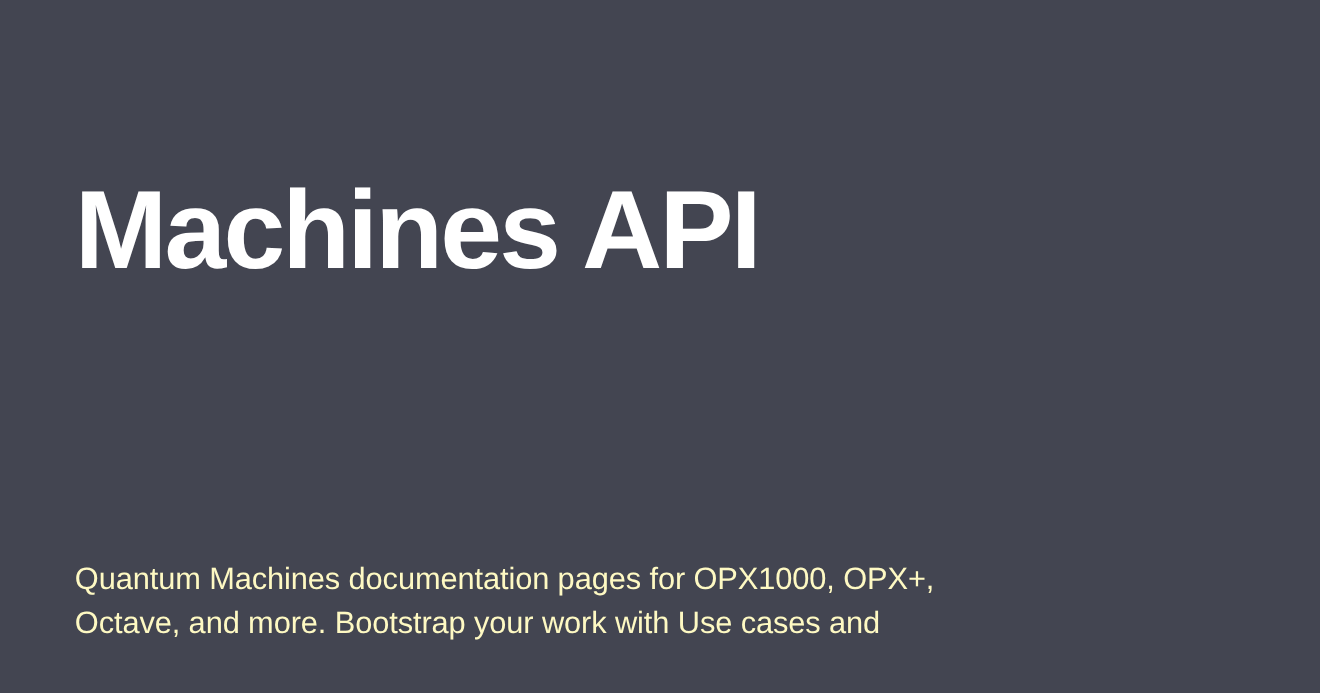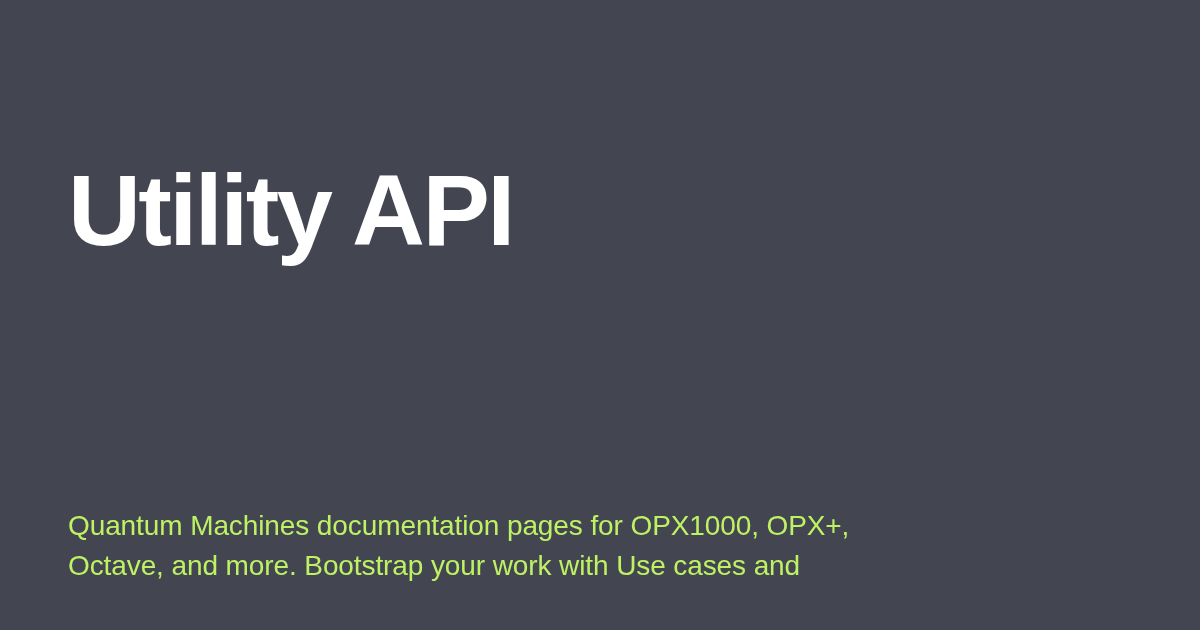--- a/index.html
+++ b/index.html
@@ -74,26 +74,26 @@
     position: absolute;
     left: 68px;
     top: 506px;
     width: 810px;
     max-height: 84px;
     overflow: hidden;
     font-size: 28px;
     font-weight: 400;
     line-height: 40px;
     letter-spacing: -0.1px;
-    color: #bef264;
+    color: #fef9c3;
   }
 </style>
 </head>
 <body>
 
 <div class="og-card">
 
 
-  <h1 class="title">Utility API</h1>
+  <h1 class="title">Machines API</h1>
 
   <p class="description">Quantum Machines documentation pages for OPX1000, OPX+, Octave, and more. Bootstrap your work with Use cases and</p>
 
 </div>
 
 </body></html>

